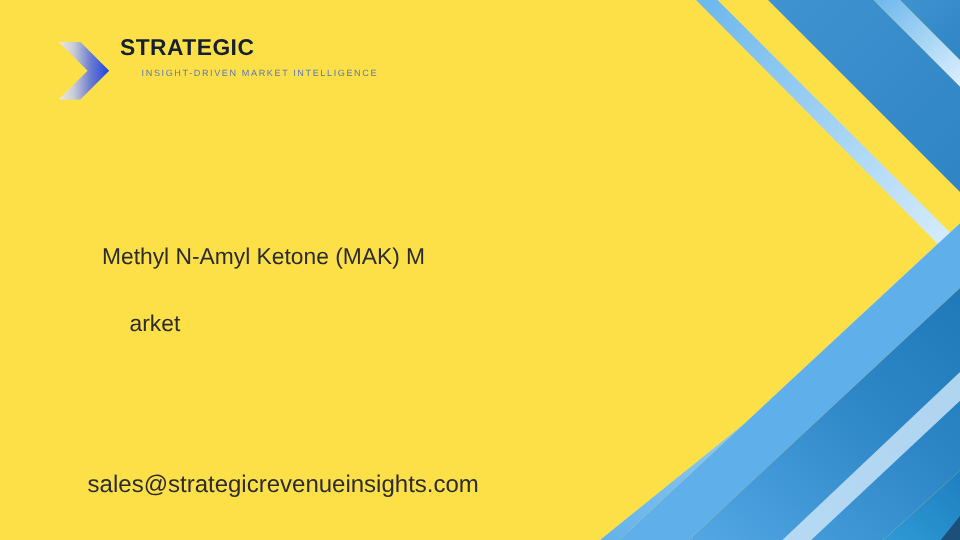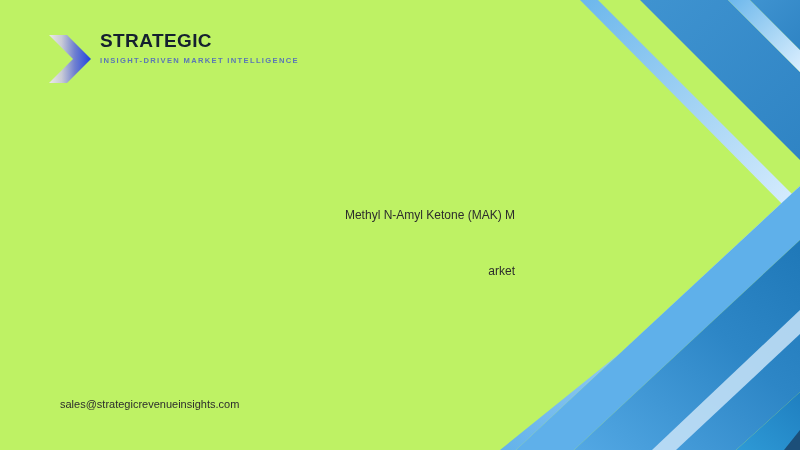--- a/index.html
+++ b/index.html
@@ -5,21 +5,21 @@
   html, body {
     margin: 0;
     padding: 0;
     background: #ffffff;
   }
   #slide {
     position: relative;
     width: 800px;
     height: 450px;
     overflow: hidden;
-    background: #bef264;
+    background: #fde047;
     font-family: "Liberation Sans", sans-serif;
   }
 
   
   #decor {
     position: absolute;
     top: 0;
     right: 0;
     width: 300px;
     height: 450px;
@@ -50,47 +50,47 @@
     font-size: 19px;
     font-weight: bold;
     letter-spacing: 0.4px;
     line-height: 19.5px;
     color: #15202f;
     white-space: nowrap;
   }
   #logo-tagline {
     margin-top: 5px;
     font-size: 7.6px;
-    font-weight: bold;
+    font-weight: normal;
     letter-spacing: 1.32px;
     color: #5b77b5;
     white-space: nowrap;
+    margin-left: 18px;
   }
 
   
   #title-block {
     position: absolute;
     left: 85px;
     top: 205px;
     width: 430px;
   }
   .title-line {
-    font-size: 12px;
+    font-size: 19px;
     line-height: 20px;
     color: #2c2c2c;
     white-space: nowrap;
-    text-align: right;
   }
   .title-line + .title-line { margin-top: 36px; margin-left: 23px; }
 
   #contact-email {
     position: absolute;
-    left: 60px;
+    left: 73px;
     top: 394px;
-    font-size: 11px;
+    font-size: 20px;
     line-height: 20px;
     color: #2c2c2c;
     white-space: nowrap;
   }
 </style>
 </head>
 <body>
 
 <div id="slide">
 

